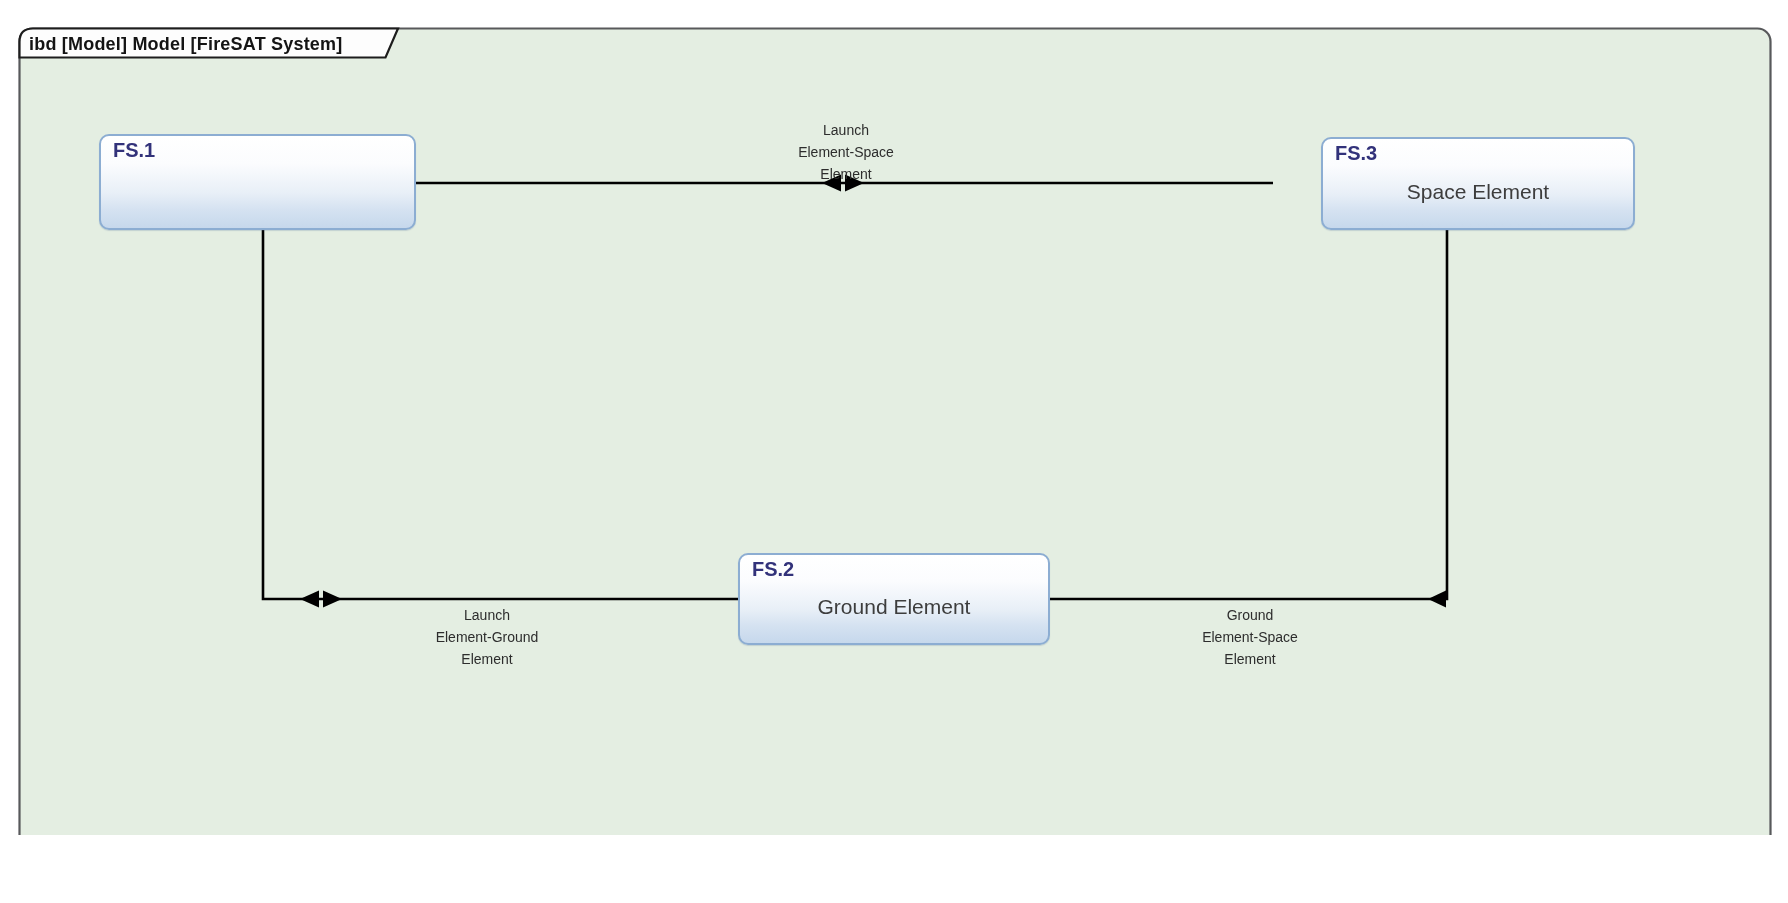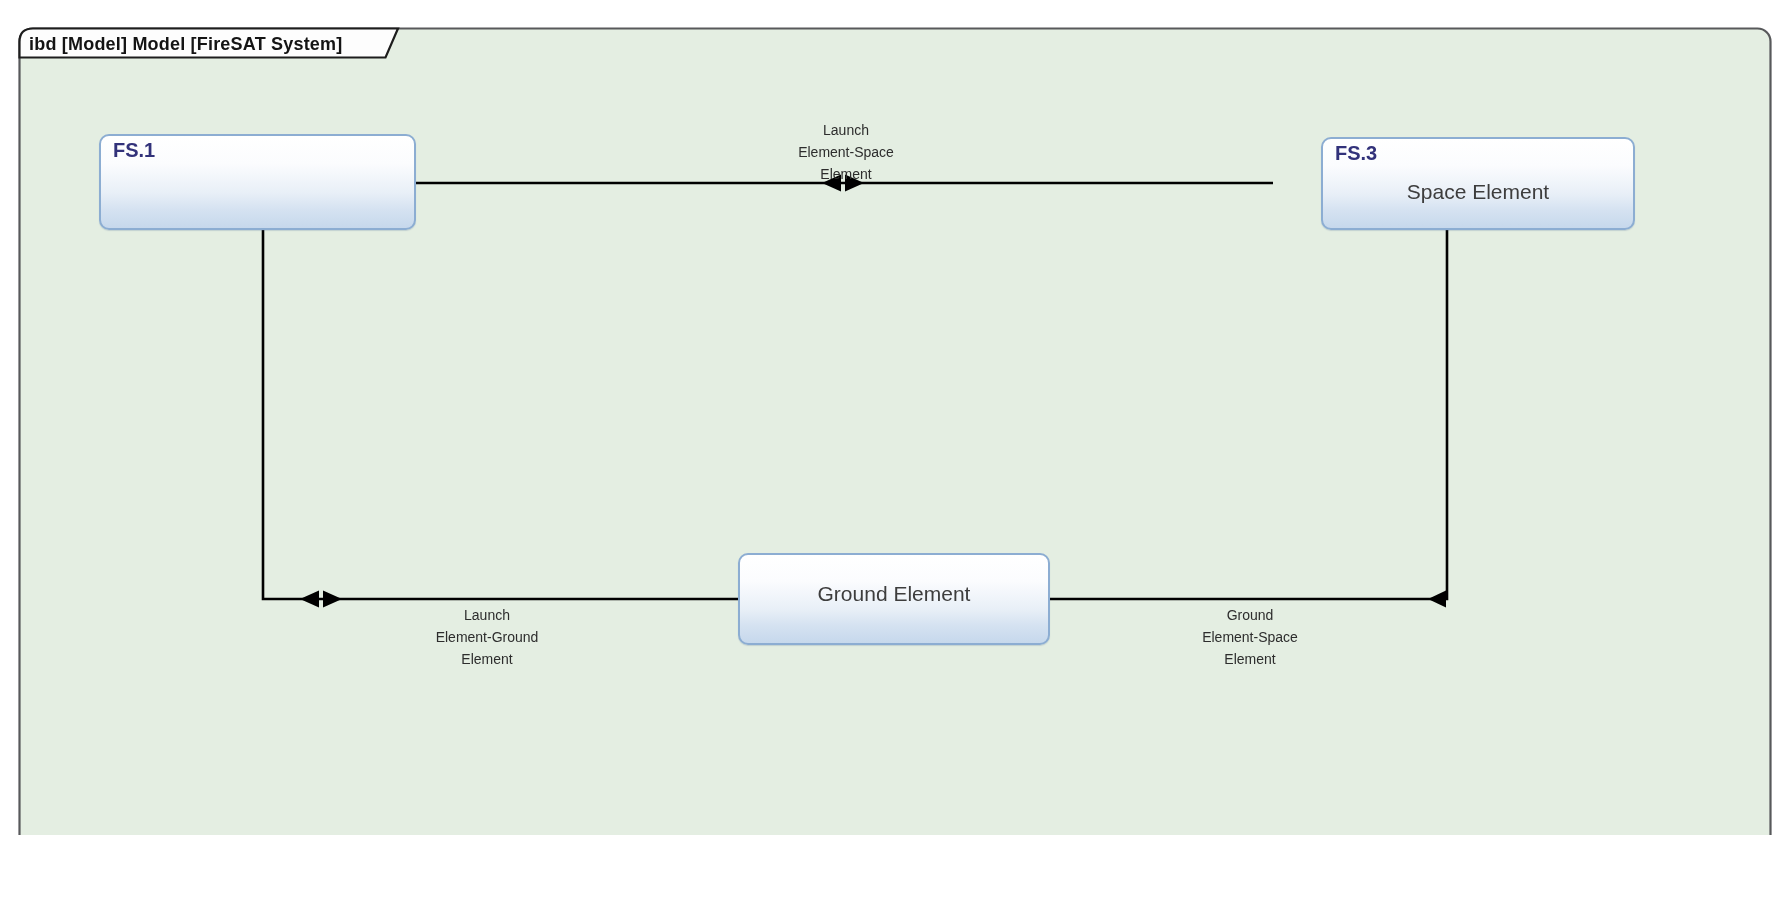--- a/index.html
+++ b/index.html
@@ -102,20 +102,21 @@
   <div class="block" style="left:99px; top:134px; width:317px; height:96px;">
     <div class="block-id">FS.1</div>
   </div>
 
   <div class="block" style="left:1273px; top:137px; width:314px; height:93px;margin-left:48px;">
     <div class="block-id">FS.3</div>
     <div class="block-name">Space Element</div>
   </div>
 
   <div class="block" style="left:738px; top:553px; width:312px; height:92px;">
+    <div class="block-id">FS.2</div>
     <div class="block-name">Ground Element</div>
   </div>
 
   <div class="conn-label" style="left:846px; top:119px;">Launch
 Element-Space
 Element</div>
 
   <div class="conn-label" style="left:487px; top:604px;">Launch
 Element-Ground
 Element</div>

